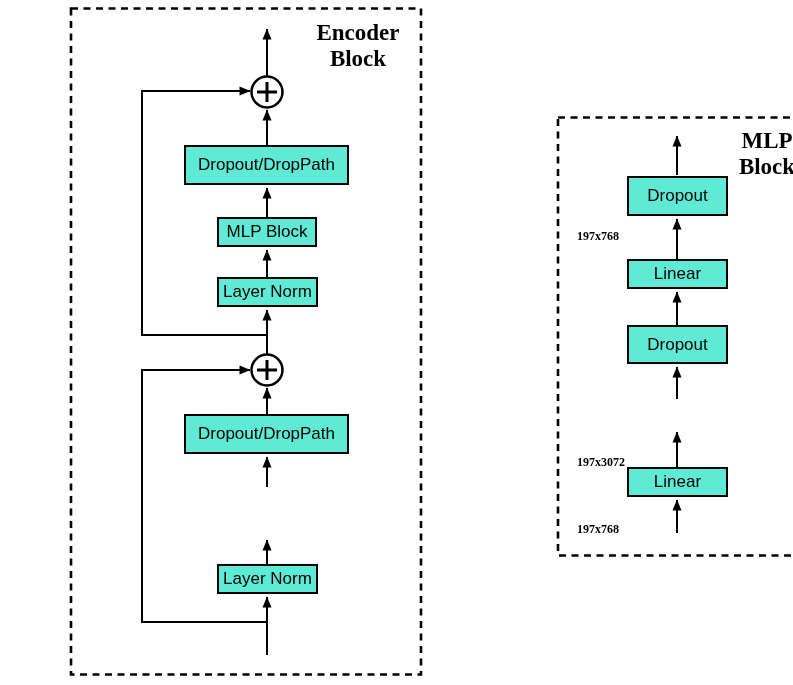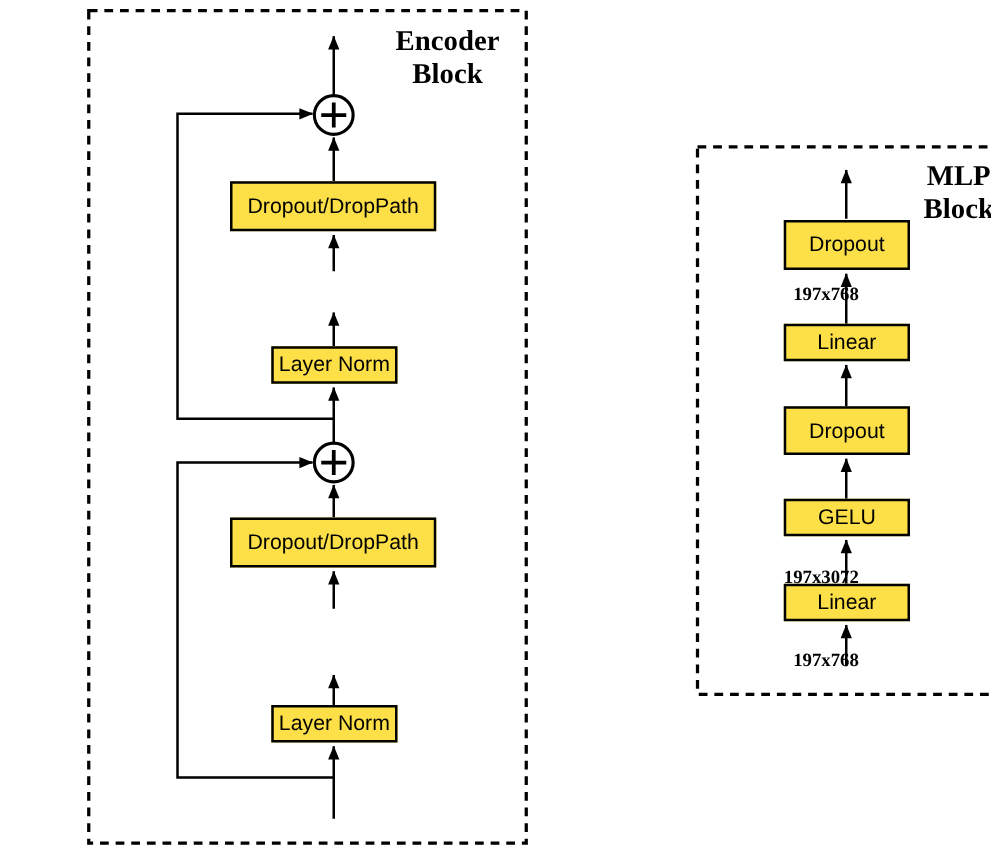--- a/index.html
+++ b/index.html
@@ -6,31 +6,31 @@
   #stage{
     position:relative;width:793px;height:685px;background:#ffffff;
     font-family:"Liberation Sans",sans-serif;color:#000;overflow:hidden;margin-left:20px;
   }
   #wires{position:absolute;left:0;top:0;}
   .panel-border{fill:none;stroke:#000;stroke-width:2.6;stroke-dasharray:7 5.5;}
   .wire{fill:none;stroke:#000;stroke-width:2;}
   .add-circle{fill:#ffffff;stroke:#000;stroke-width:2.5;}
   .plus{fill:none;stroke:#000;stroke-width:3;}
   .node{
-    position:absolute;box-sizing:border-box;border:2px solid #000;background:#fde047;
+    position:absolute;box-sizing:border-box;border:2px solid #000;background:#5eead4;
     display:flex;align-items:center;justify-content:center;text-align:center;
     font-size:17px;line-height:1.25;
   }
   .panel-title{
     position:absolute;font-family:"Liberation Serif",serif;font-weight:bold;
     font-size:23px;line-height:26px;text-align:center;white-space:nowrap;
   }
   .dim{
     position:absolute;font-family:"Liberation Serif",serif;font-weight:bold;
-    font-size:15px;line-height:18px;text-align:right;white-space:nowrap;
+    font-size:12px;line-height:18px;text-align:left;white-space:nowrap;
   }
 </style>
 </head>
 <body>
 
 <div id="stage">
 
   <svg id="wires" width="793" height="685" viewBox="0 0 793 685">
     <defs>
       <marker id="ah" viewBox="0 0 12 10" refX="11" refY="5" markerWidth="12" markerHeight="10" orient="auto" markerUnits="userSpaceOnUse">
@@ -69,32 +69,32 @@
     <path class="wire" d="M657,467 L657,432" marker-end="url(#ah)"></path>
     <path class="wire" d="M657,533 L657,500" marker-end="url(#ah)"></path>
   </svg>
 
   <div class="panel-title" style="left:268px;top:20px;width:140px">
     <div>Encoder</div>
     <div>Block</div>
   </div>
 
   <div class="node" style="left:164px;top:145px;width:165px;height:40px">Dropout/DropPath</div>
+  <div class="node" style="left:197px;top:217px;width:100px;height:30px">MLP Block</div>
   <div class="node" style="left:197px;top:277px;width:101px;height:30px">Layer Norm</div>
   <div class="node" style="left:164px;top:414px;width:165px;height:40px">Dropout/DropPath</div>
   <div class="node" style="left:197px;top:564px;width:101px;height:30px">Layer Norm</div>
 
   <div class="panel-title" style="left:697px;top:128px;width:100px">
     <div>MLP</div>
     <div>Block</div>
   </div>
 
   <div class="node" style="left:607px;top:176px;width:101px;height:40px">Dropout</div>
   <div class="node" style="left:607px;top:259px;width:101px;height:30px">Linear</div>
   <div class="node" style="left:607px;top:325px;width:101px;height:39px">Dropout</div>
-  <div class="node" style="left:607px;top:399px;width:101px;height:30px">GELU</div>
   <div class="node" style="left:607px;top:467px;width:101px;height:30px">Linear</div>
 
   <div class="dim" style="left:557px;top:227px;width:110px">197x768</div>
   <div class="dim" style="left:557px;top:453px;width:110px">197x3072</div>
   <div class="dim" style="left:557px;top:520px;width:110px">197x768</div>
 
 </div>
 
 </body></html>

